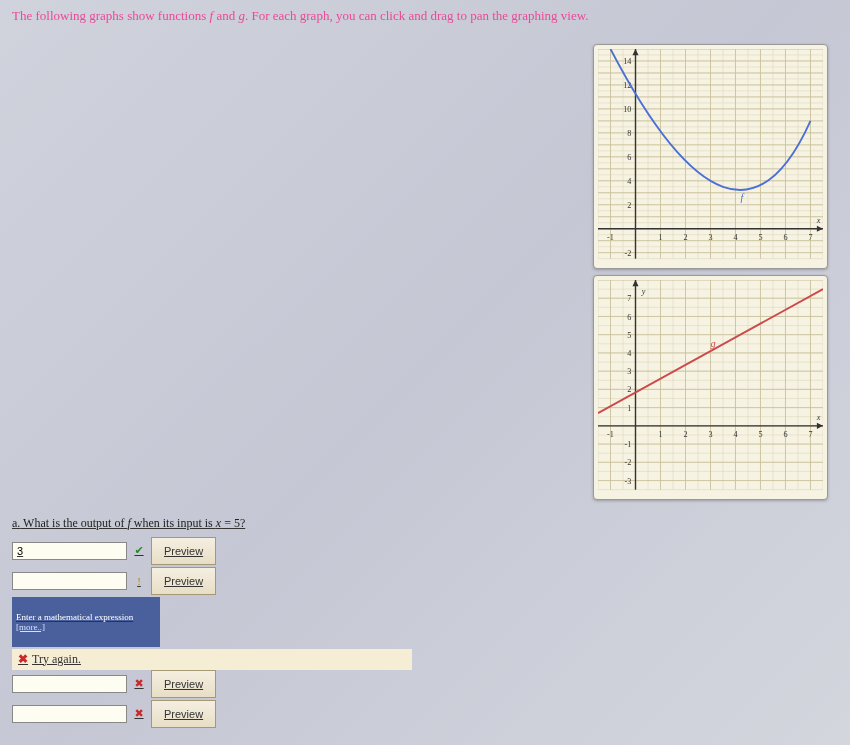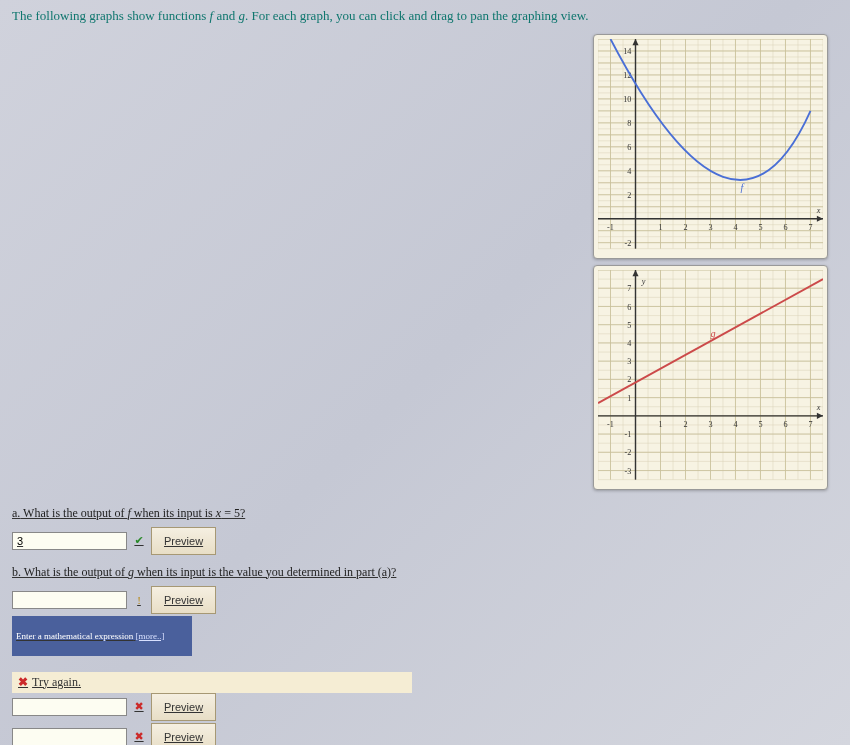--- a/index.html
+++ b/index.html
@@ -6,21 +6,21 @@
   body {
     margin: 0;
     padding: 8px 12px;
     font-family: Georgia, 'Times New Roman', serif;
     font-size: 12px;
     color: #333;
     background: linear-gradient(135deg, #d0d2dc 0%, #c5c8d4 50%, #d4d6de 100%);
     width: 850px;
     height: 745px;
   }
-  .intro { font-size: 13px; color: #0f766e; margin-bottom: 10px; }
+  .intro { font-size: 13px; color: #ec4899; margin-bottom: 20px; }
   .intro .fn { font-style: italic; }
   .layout { display: flex; }
   .left-spacer { flex: 1; }
   .graphs-col { width: 235px; margin-right: 10px; }
   .graph-panel {
     background: #f7f3e3;
     border: 1px solid #999;
     border-radius: 4px;
     padding: 4px;
     margin-bottom: 6px;
@@ -46,28 +46,28 @@
     font-size: 11px;
     padding: 7px 12px;
     cursor: pointer;
     color: #333;
   }
   .hint-bar {
     background: #4a609c;
     color: #fff;
     font-size: 9px;
     padding: 15px 4px;
-    width: 180px;
+    width: 148px;
     margin-top: 1px;
   }
   .hint-bar a { color: #d8e0ff; text-decoration: underline; }
   .try-again {
     background: #f5edd4;
     padding: 3px 6px;
-    margin-top: 16px;
+    margin-top: 2px;
     width: 400px;
     font-size: 12px;
   }
   .try-again .x { color: #cc2a2a; font-weight: bold; margin-right: 4px; }
 </style>
 </head>
 <body>
 
 <div class="intro">
   The following graphs show functions <span class="fn">f</span> and <span class="fn">g</span>. For each graph, you can click and drag to pan the graphing view.
@@ -286,23 +286,20 @@
 
   <div class="q">
     <span>a.</span> What is the output of <span class="fn">f</span> when its input is <span class="fn">x</span> = 5?
   </div>
   <div class="answer-row">
     <input class="answer" value="3" style="">
     <span class="status-icon" style="color:#2a8a2a">✔</span>
     <button class="btn-preview">Preview</button>
   </div>
 
-  <div class="q">
-    <span>b.</span> What is the output of <span class="fn">g</span> when its input is the value you determined in part (a)?
-  </div>
   <div class="answer-row">
     <input class="answer" value="" style="">
     <span class="status-icon" style="color:#b8860b">!</span>
     <button class="btn-preview">Preview</button>
   </div>
   <div class="hint-bar">
     <span>Enter a mathematical expression</span> <a>[more..]</a>
   </div>
   <div class="try-again">
     <span class="x">✖</span><span>Try again.</span>

